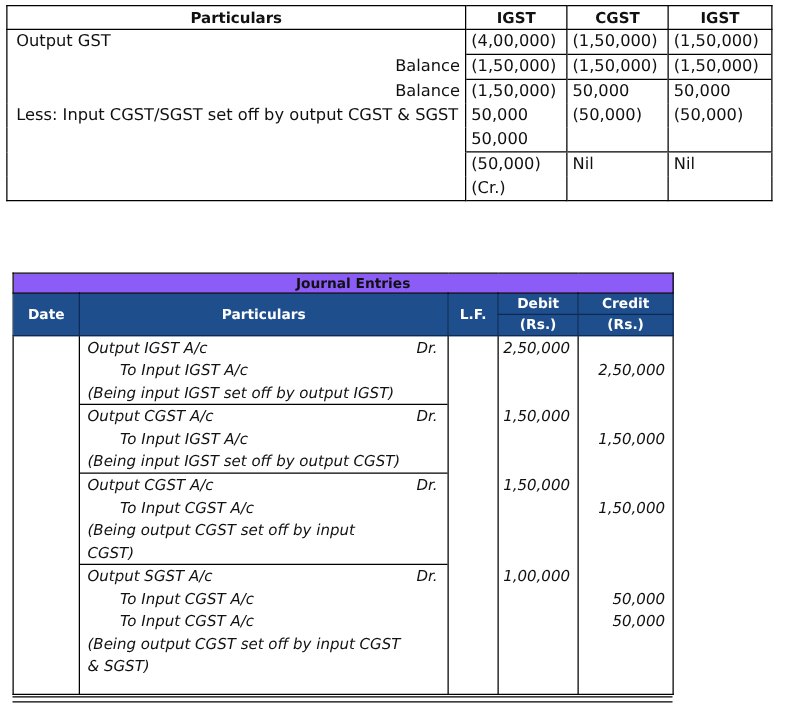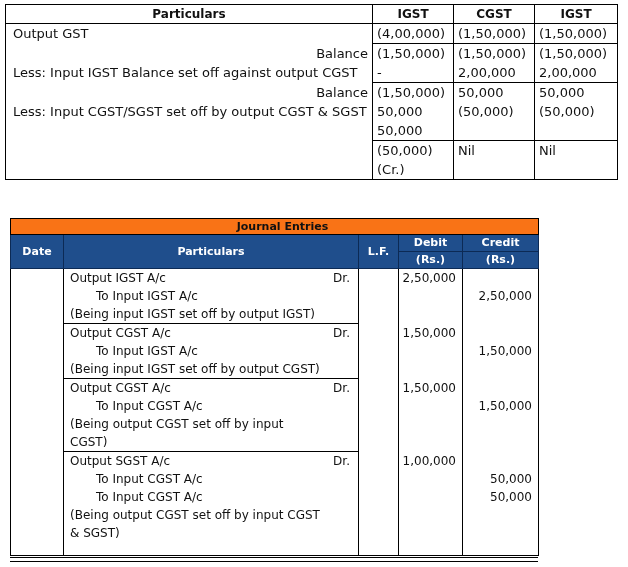--- a/index.html
+++ b/index.html
@@ -28,29 +28,29 @@
 
   
   #journal {
     position: absolute; left: 10px; top: 218px;
     border-collapse: collapse; table-layout: fixed;
     font-size: 12px; line-height: 18px;
   }
   #journal td, #journal th { border: 1px solid #000; padding: 0; }
   #journal .title-cell {
     text-align: center; font-weight: bold; font-size: 11px;
-    height: 15px; line-height: 15px; background: #f97316; padding-left: 16px;
+    height: 15px; line-height: 15px; background: #8b5cf6; padding-left: 16px;
   }
   #journal .hdr {
     background: #1f4e8c; color: #fff; font-weight: bold; font-size: 11px;
     text-align: center; border-color: #0c2a55;
   }
   #journal .hdr.sub { height: 16px; line-height: 16px; }
   #journal .hdr.main { height: 16px; line-height: 16px; }
-  #journal .body-cell { vertical-align: top; }
+  #journal .body-cell { vertical-align: top; font-style: italic; }
   .entry-block { border-bottom: 1px solid #000; padding: 0 0 0 6px; position: relative; }
   .entry-block:last-child { border-bottom: none; }
   .line { height: 18px; line-height: 18px; white-space: nowrap; position: relative; }
   .line.indent { padding-left: 26px; }
   .dr { position: absolute; right: 8px; top: 0; }
   .narr { white-space: normal; line-height: 18px; padding-right: 4px; }
   .amt { height: 18px; line-height: 18px; text-align: right; white-space: nowrap; }
   .amt.debit { padding-right: 6px; }
   .amt.credit { padding-right: 6px; }
   .bottom-dbl { position: absolute; left: 10px; top: 557px; width: 528px; height: 3px; border-top: 1px solid #000; border-bottom: 1px solid #000; }
@@ -79,26 +79,20 @@
       <td class="num">(4,00,000)</td>
       <td class="num">(1,50,000)</td>
       <td class="num">(1,50,000)</td>
     </tr>
     <tr class="top-line">
       <td class="part r">Balance</td>
       <td class="num">(1,50,000)</td>
       <td class="num">(1,50,000)</td>
       <td class="num">(1,50,000)</td>
     </tr>
-    <tr>
-      <td class="part">Less: Input IGST Balance set off against output CGST</td>
-      <td class="num">-</td>
-      <td class="num">2,00,000</td>
-      <td class="num">2,00,000</td>
-    </tr>
     <tr class="top-line">
       <td class="part r">Balance</td>
       <td class="num">(1,50,000)</td>
       <td class="num">50,000</td>
       <td class="num">50,000</td>
     </tr>
     <tr>
       <td class="part">Less: Input CGST/SGST set off by output CGST &amp; SGST</td>
       <td class="num">50,000</td>
       <td class="num">(50,000)</td>

